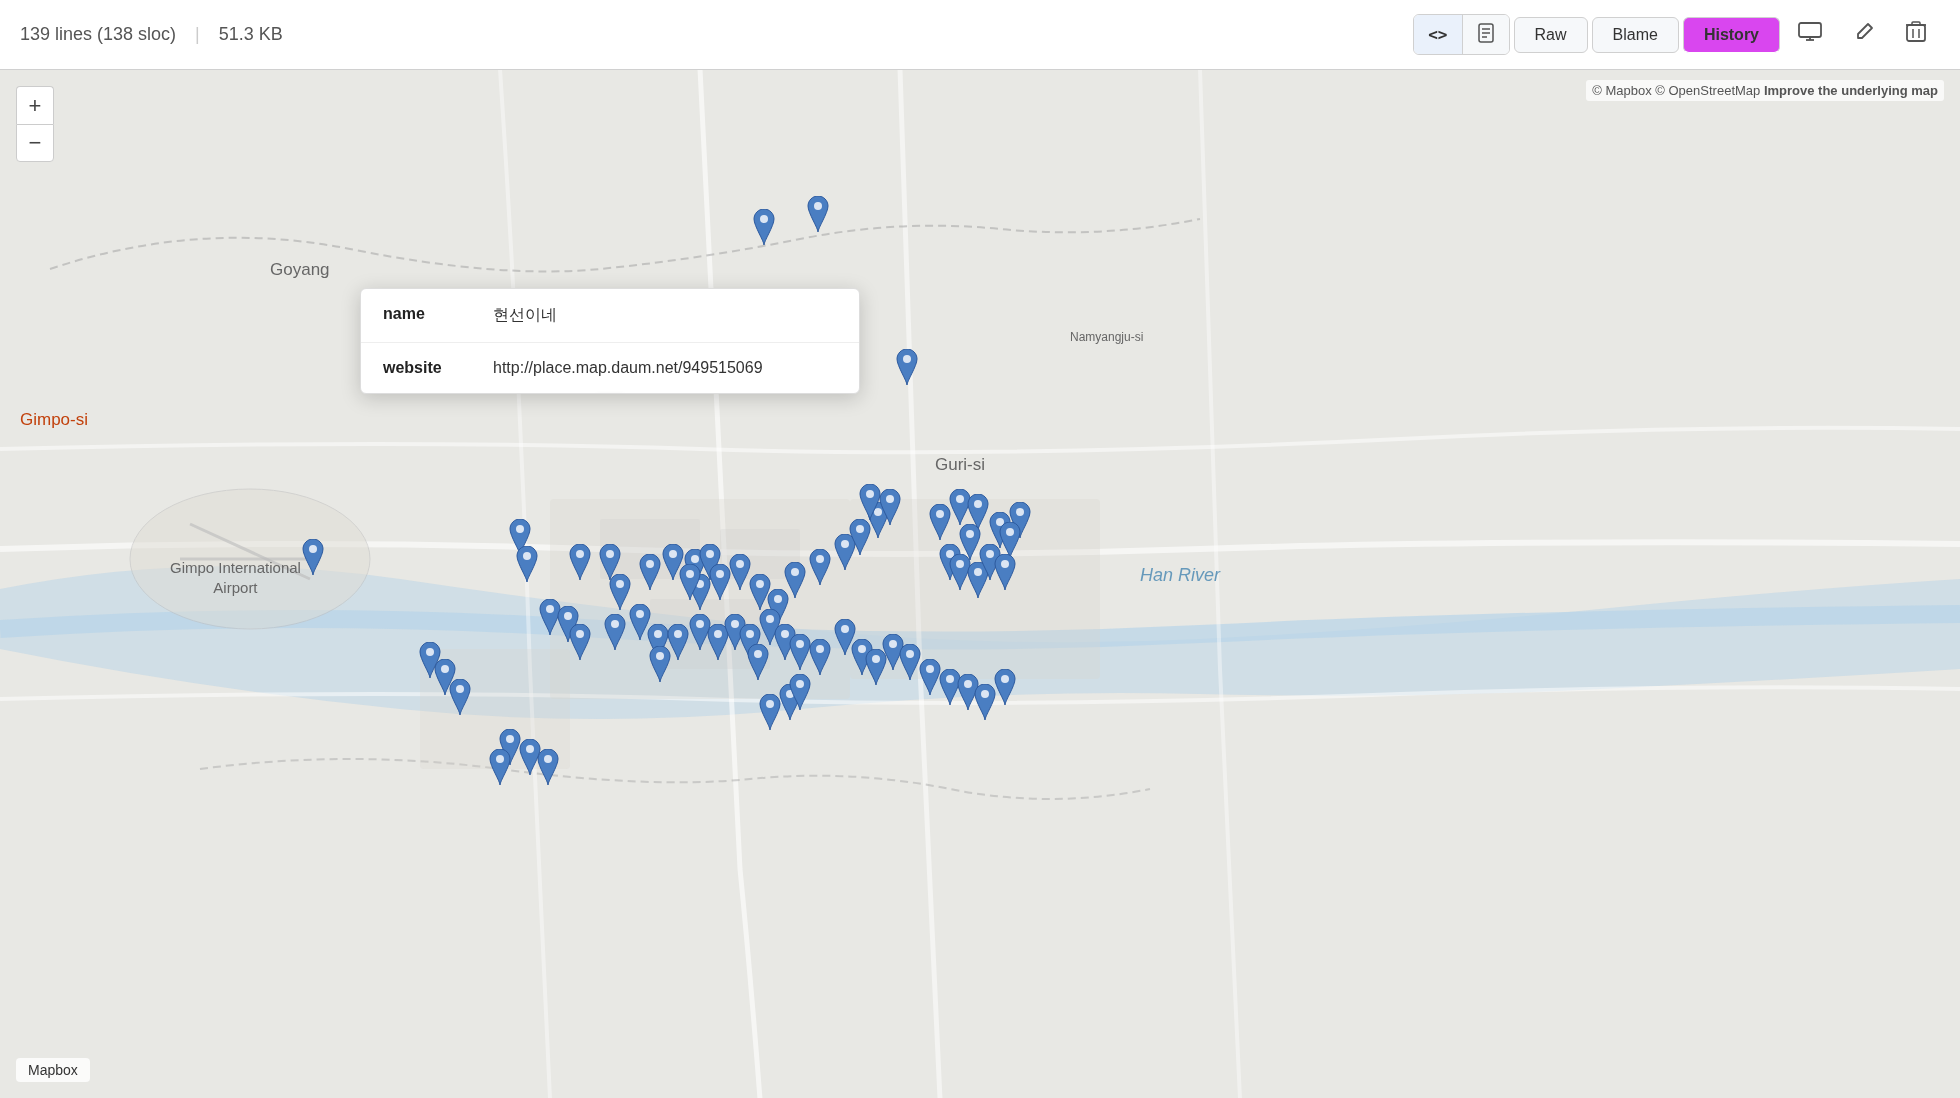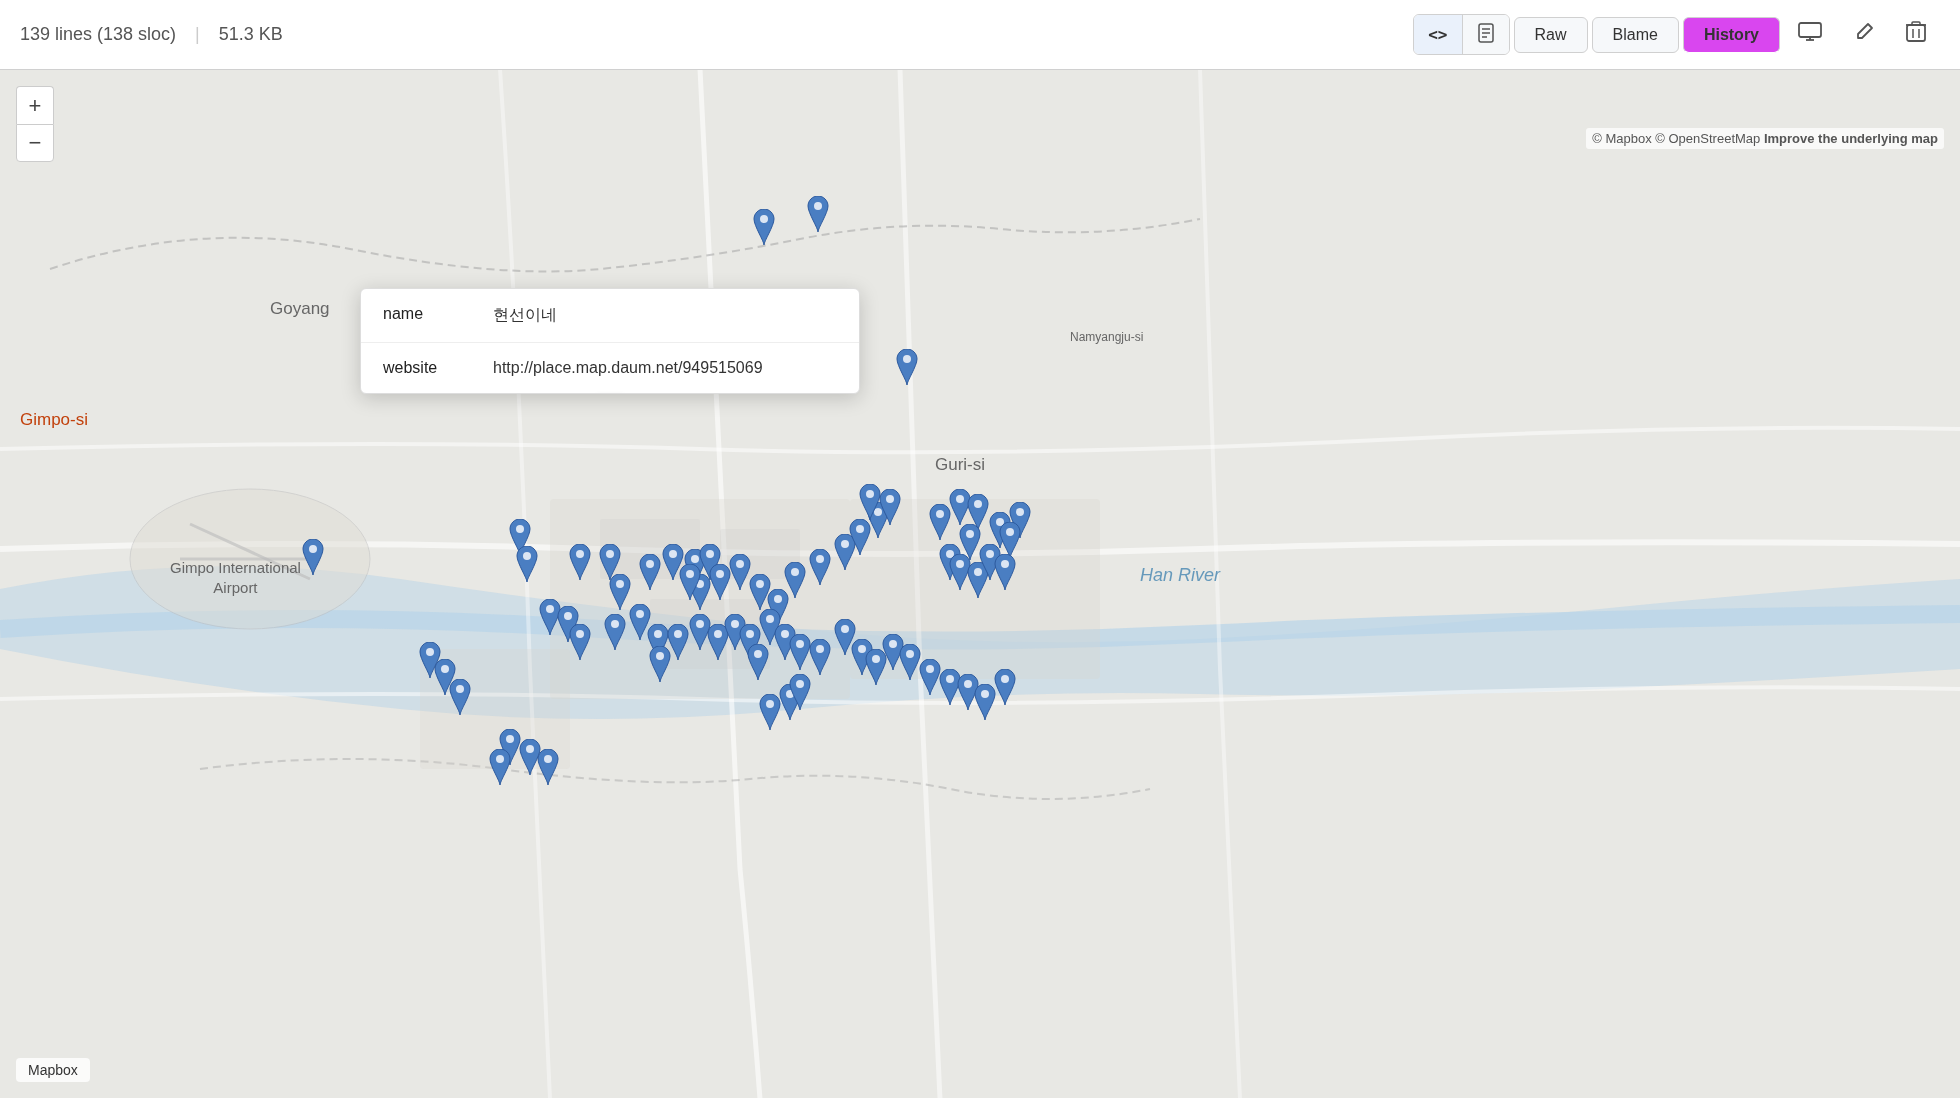--- a/index.html
+++ b/index.html
@@ -91,21 +91,20 @@
     
     #attribution {
       position: absolute;
       top: 10px; right: 16px;
       font-size: 13px;
       color: #555;
       z-index: 10;
       background: rgba(255,255,255,0.75);
       padding: 3px 6px;
       border-radius: 3px;
-      margin-top: 48px;
     }
     #attribution strong { font-weight: 700; }
 
     
     #mapbox-logo {
       position: absolute;
       bottom: 16px; left: 16px;
       font-size: 14px;
       color: #333;
       background: rgba(255,255,255,0.8);
@@ -157,21 +156,21 @@
     #popup table tr {
       border-bottom: 1px solid #eee;
     }
     #popup table tr:last-child { border-bottom: none; }
     #popup table td {
       padding: 16px 22px;
       font-size: 16px;
       vertical-align: top;
     }
     #popup table td:first-child {
-      font-weight: 400;
+      font-weight: 700;
       color: #222;
       white-space: nowrap;
       width: 110px;
     }
     #popup table td:last-child {
       color: #333;
     }
     
     #popup::after {
       content: '';
@@ -279,21 +278,21 @@
     <rect x="720" y="460" width="80" height="50" rx="2" fill="#ccc" opacity="0.25"></rect>
     <rect x="650" y="530" width="120" height="70" rx="2" fill="#ccc" opacity="0.25"></rect>
     <rect x="850" y="430" width="250" height="180" rx="4" fill="#d8d4cc" opacity="0.3"></rect>
     <rect x="420" y="580" width="150" height="120" rx="4" fill="#d8d4cc" opacity="0.25"></rect>
 
     <ellipse cx="250" cy="490" rx="120" ry="70" fill="#e0ddd5" stroke="#bbb" stroke-width="1" opacity="0.5"></ellipse>
     <line x1="190" y1="455" x2="310" y2="510" stroke="#bbb" stroke-width="3" opacity="0.6"></line>
     <line x1="180" y1="490" x2="320" y2="490" stroke="#bbb" stroke-width="3" opacity="0.6"></line>
   </svg>
 
-  <div style="position:absolute;top:190px;left:270px;font-size:17px;color:#666;font-weight:400;pointer-events:none;margin-top:39px;">Goyang</div>
+  <div style="position:absolute;top:190px;left:270px;font-size:17px;color:#666;font-weight:400;pointer-events:none;">Goyang</div>
   <div style="position:absolute;top:340px;left:20px;font-size:17px;color:#c2410c;font-weight:400;pointer-events:none;">Gimpo-si</div>
   <div style="position:absolute;top:488px;left:170px;font-size:15px;color:#666;text-align:center;line-height:1.3;pointer-events:none;">Gimpo International<br>Airport</div>
   <div style="position:absolute;top:260px;left:1070px;font-size:12px;color:#666;pointer-events:none;">Namyangju-si</div>
   <div style="position:absolute;top:385px;left:935px;font-size:17px;color:#666;pointer-events:none;">Guri-si</div>
   <div style="position:absolute;top:495px;left:1140px;font-size:18px;color:#6699bb;pointer-events:none;font-style:italic;">Han River</div>
 
   <div id="attribution">
     <span>© Mapbox</span>
     <span>© OpenStreetMap</span>
     <strong style="cursor:pointer;">Improve the underlying map</strong>

